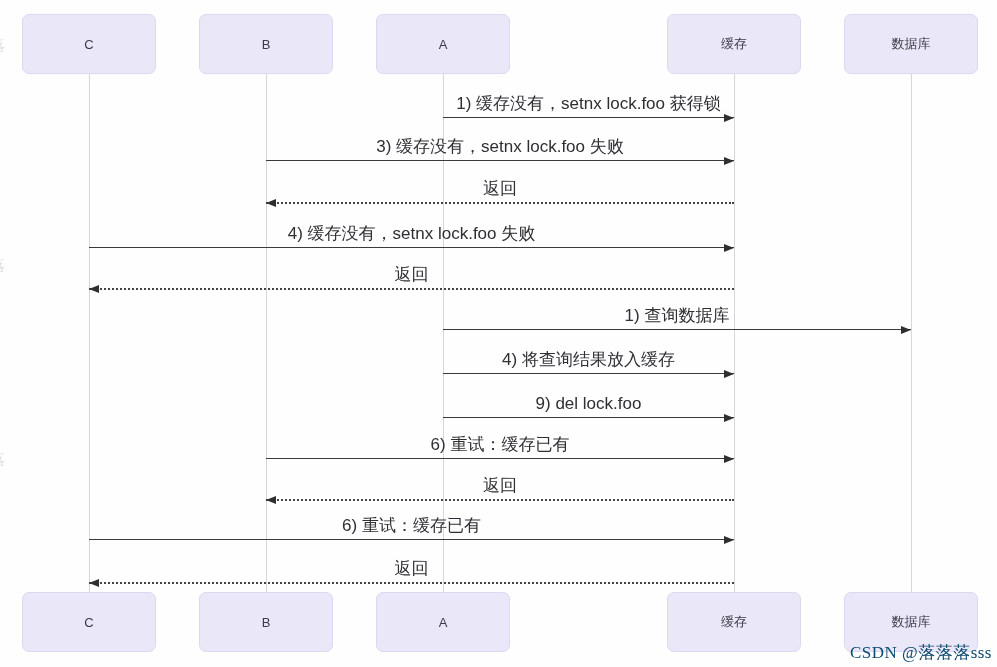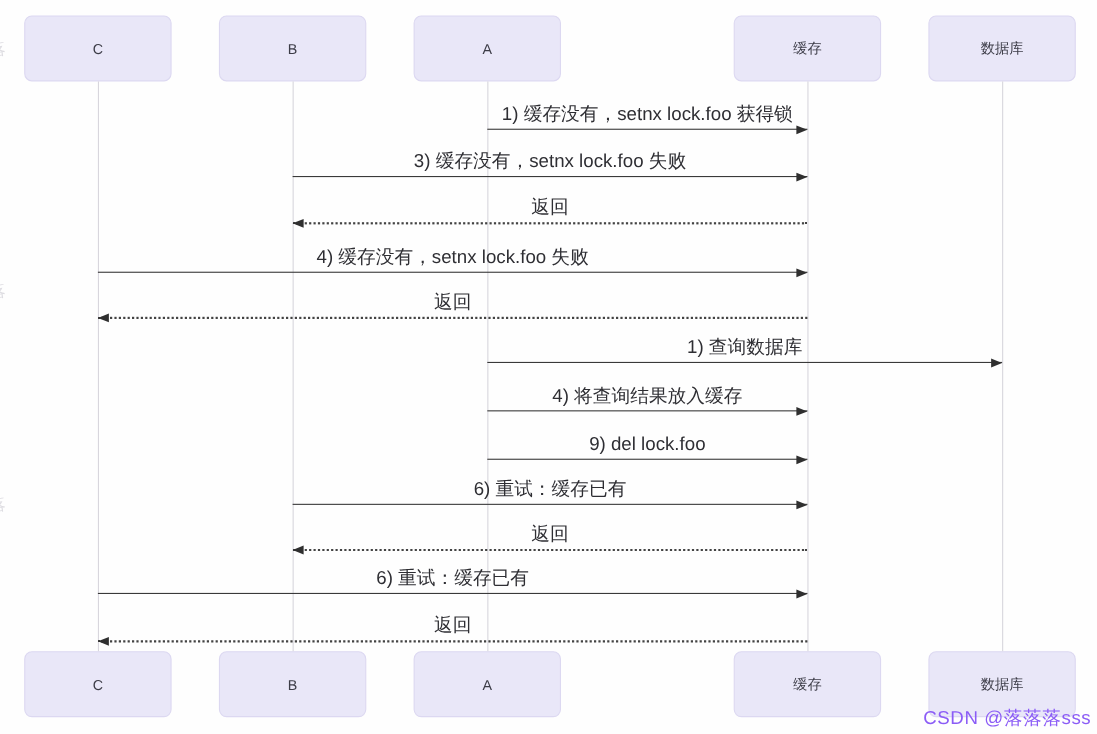--- a/index.html
+++ b/index.html
@@ -117,13 +117,13 @@
     <div class="msg-line solid" style="left: 89px; width: 645px; top: 539px;"></div>
     <div class="arrowhead right" style="top: 536px; left: 724px;"></div>
     <div class="msg-label" style="left: 411.5px; top: 518px;">6) 重试：缓存已有</div>
     <div class="msg-line dashed" style="left: 89px; width: 645px; top: 582px;"></div>
     <div class="arrowhead left" style="top: 579px; left: 89px;"></div>
     <div class="msg-label" style="left: 411.5px; top: 561px;">返回</div>
     <div class="edge-fragment" style="top: 38px;">落</div>
     <div class="edge-fragment" style="top: 258px;">落</div>
     <div class="edge-fragment" style="top: 452px;">落</div>
   </div>
-<div class="watermark" style="color: #8b5cf6;">CSDN @落落落sss</div>
+<div class="watermark" style="color: #0c4a6e; font-family: Liberation Serif, serif;">CSDN @落落落sss</div>
 
 </body></html>

